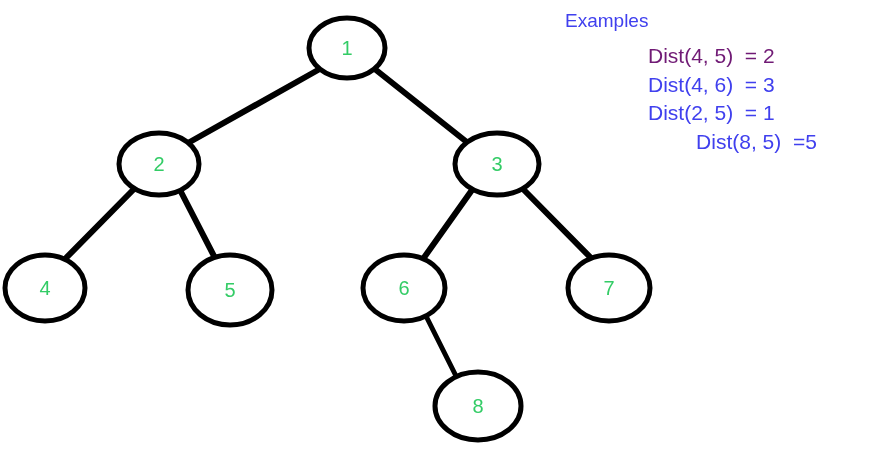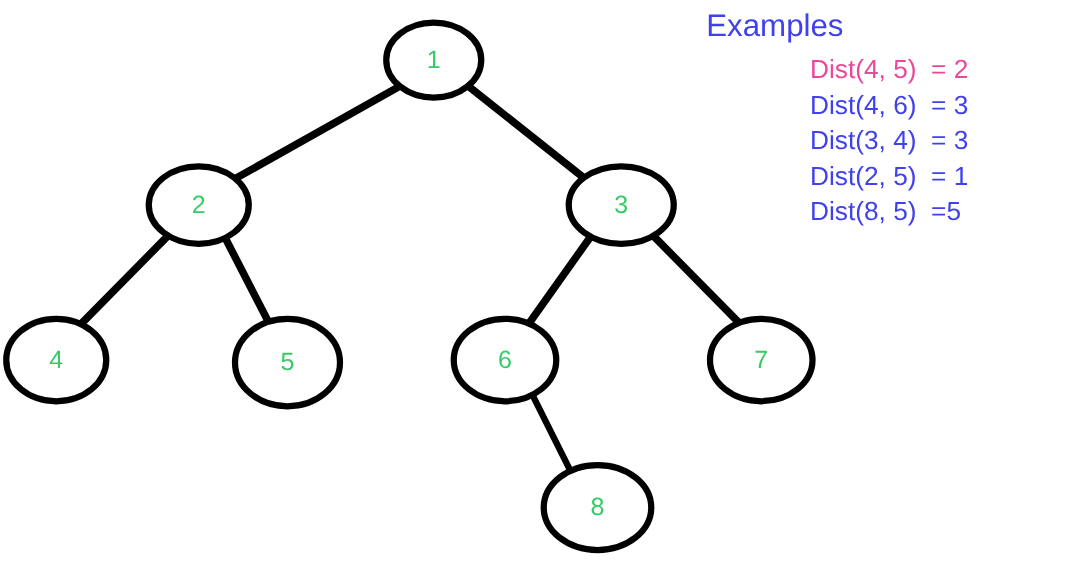--- a/index.html
+++ b/index.html
@@ -32,21 +32,21 @@
     font-weight: 400;
   }
   #examples-panel {
     position: absolute;
     left: 565px;
     top: 10px;
     width: 300px;
   }
   #examples-title {
     font-family: "Liberation Sans", sans-serif;
-    font-size: 25px;
+    font-size: 19px;
     font-weight: 400;
     line-height: 22px;
     letter-spacing: 0px;
     white-space: nowrap;
   }
   #examples-list {
     margin: 10px 0 0 0;
     padding: 0;
     list-style: none;
   }
@@ -106,21 +106,20 @@
         <g>
           <ellipse cx="478" cy="406" rx="43" ry="34" fill="#ffffff" stroke="#000000" stroke-width="5"></ellipse>
           <text x="478" y="406" text-anchor="middle" dominant-baseline="central" fill="#33cc66" class="node-label">8</text>
         </g>
       </g>
   </svg>
 
   <div id="examples-panel">
     <div id="examples-title" style="color: rgb(64, 64, 238);">Examples</div>
     <ul id="examples-list">
-        <li class="example-row" style="color: #ec4899;">Dist(4, 5)  = 2</li>
+        <li class="example-row" style="color: #701a75;">Dist(4, 5)  = 2</li>
         <li class="example-row" style="color: rgb(64, 64, 238);">Dist(4, 6)  = 3</li>
-        <li class="example-row" style="color: rgb(64, 64, 238);">Dist(3, 4)  = 3</li>
         <li class="example-row" style="color: rgb(64, 64, 238);">Dist(2, 5)  = 1</li>
-        <li class="example-row" style="color: rgb(64, 64, 238);">Dist(8, 5)  =5</li>
+        <li class="example-row" style="color: rgb(64, 64, 238); text-align: center;">Dist(8, 5)  =5</li>
       </ul>
   </div>
 
 </div>
 
 </body></html>

